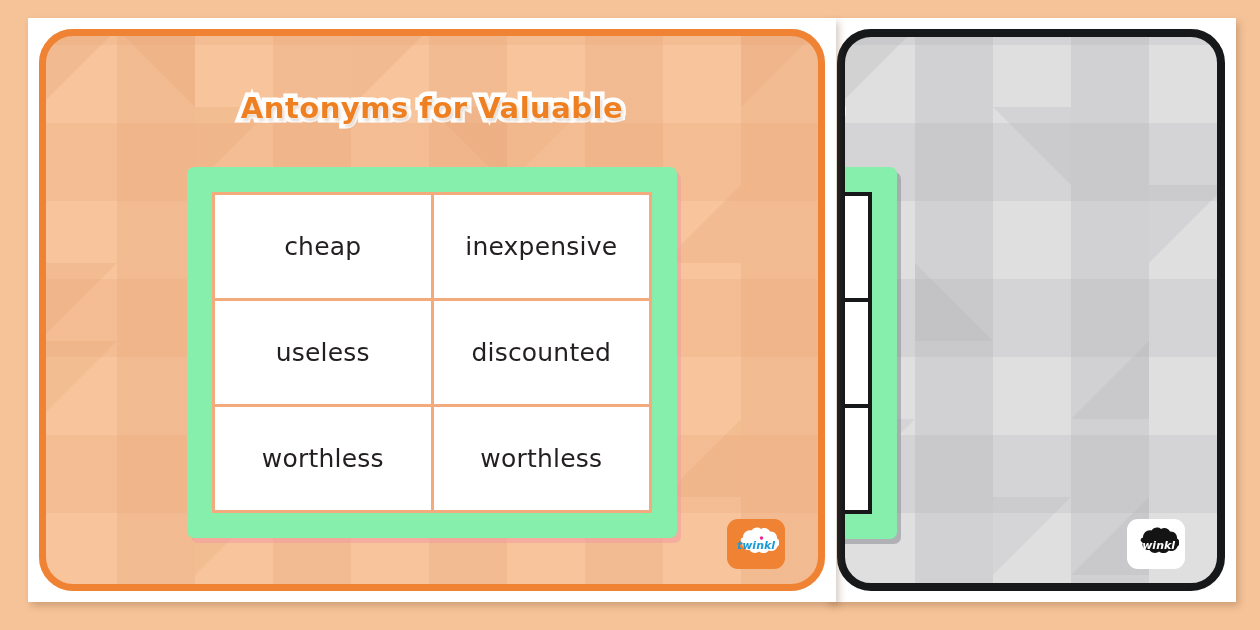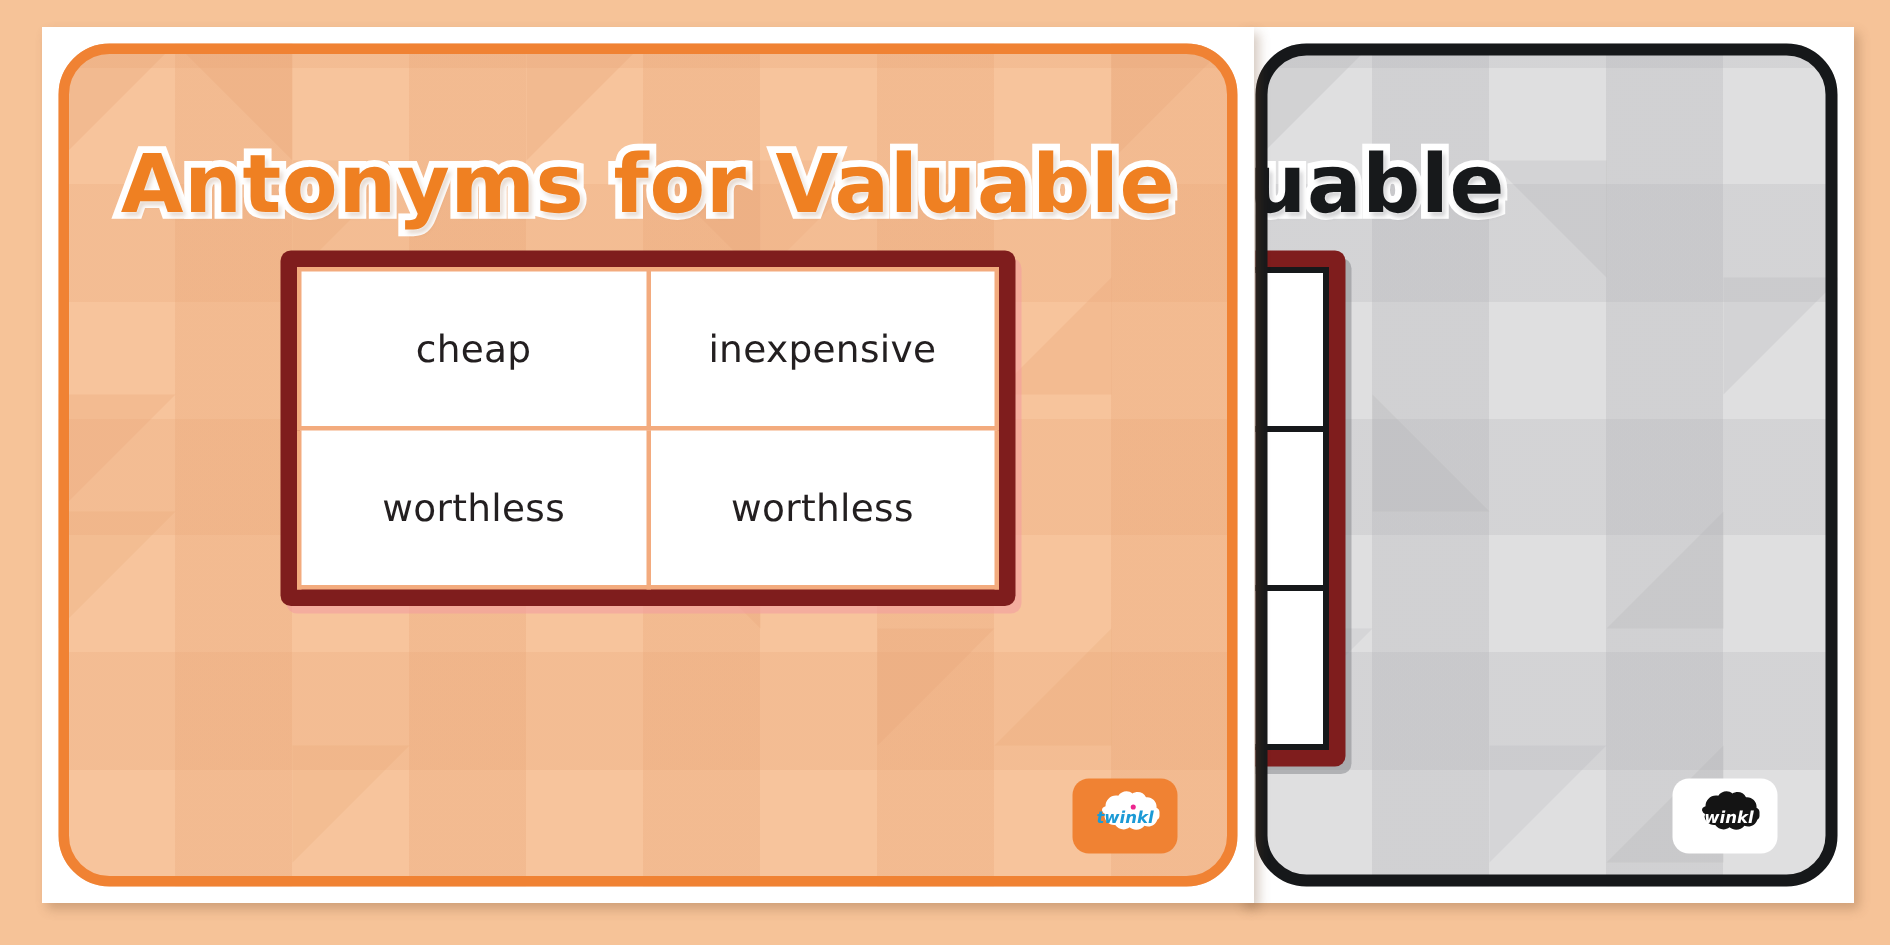--- a/index.html
+++ b/index.html
@@ -129,21 +129,21 @@
   
 
   .title {
     position: absolute;
     top: 62px;
     left: 0;
     width: 100%;
     text-align: center;
     font-family: "DejaVu Sans", sans-serif;
     font-weight: 700;
-    font-size: 54px;
+    font-size: 29px;
     letter-spacing: 0.5px;
     white-space: nowrap;
   }
 
   .title-color {
     color: #ef8022;
     -webkit-text-stroke: 9px #ffffff;
     paint-order: stroke fill;
     text-shadow:
       0 0 2px #ffffff,
@@ -159,22 +159,22 @@
       2px 3px 3px rgba(90,90,95,0.30);
   }
 
   
 
   .table-wrap {
     position: absolute;
     left: 148px;
     top: 138px;
     width: 490px;
-    padding: 11px;
-    background: #7f1d1d;
+    padding: 25px;
+    background: #86efac;
     border-radius: 7px;
   }
   .table-wrap.shadow-pink {
     box-shadow: 4px 5px 0 rgba(242, 155, 160, 0.55);
   }
   .table-wrap.shadow-gray {
     box-shadow: 4px 5px 0 rgba(120, 122, 126, 0.45);
   }
 
   .word-table {
@@ -196,21 +196,21 @@
 
   .tbl-orange td { border: 3px solid #f3ab7e; }
   .tbl-bw     td { border: 4px solid #16181a; color: #231f20; }
 
   
 
   .logo {
     position: absolute;
     right: 40px;
     bottom: 22px;
-    width: 70px;
+    width: 58px;
     height: 50px;
     border-radius: 11px;
     display: flex;
     align-items: center;
     justify-content: center;
   }
   .logo-color { background: #f08233; }
   .logo-bw    { background: #ffffff; }
 
   .logo svg { display: block; }
@@ -297,20 +297,24 @@
     <div class="title title-color nosel">Antonyms for Valuable</div>
 
     <div class="table-wrap shadow-pink">
       <table class="word-table tbl-orange">
         <tbody>
             <tr>
           <td>cheap</td>
           <td>inexpensive</td>
         </tr>
         <tr>
+          <td>useless</td>
+          <td>discounted</td>
+        </tr>
+        <tr>
           <td>worthless</td>
           <td>worthless</td>
         </tr>
       </tbody>
         </table>
     </div>
 
     <div class="logo logo-color">
       <svg width="46" height="34" viewBox="0 0 92 66">
         <path d="M20 20c0-9 8-16 17-14 4-6 13-8 19-3 6-4 15-2 18 5 8-1 15 6 14 14 6 3 7 12 1 16-2 7-10 11-17 8-5 6-14 7-20 2-6 5-15 3-19-3-9 1-16-7-14-15-5-3-5-8 1-10z" fill="#ffffff"></path>

